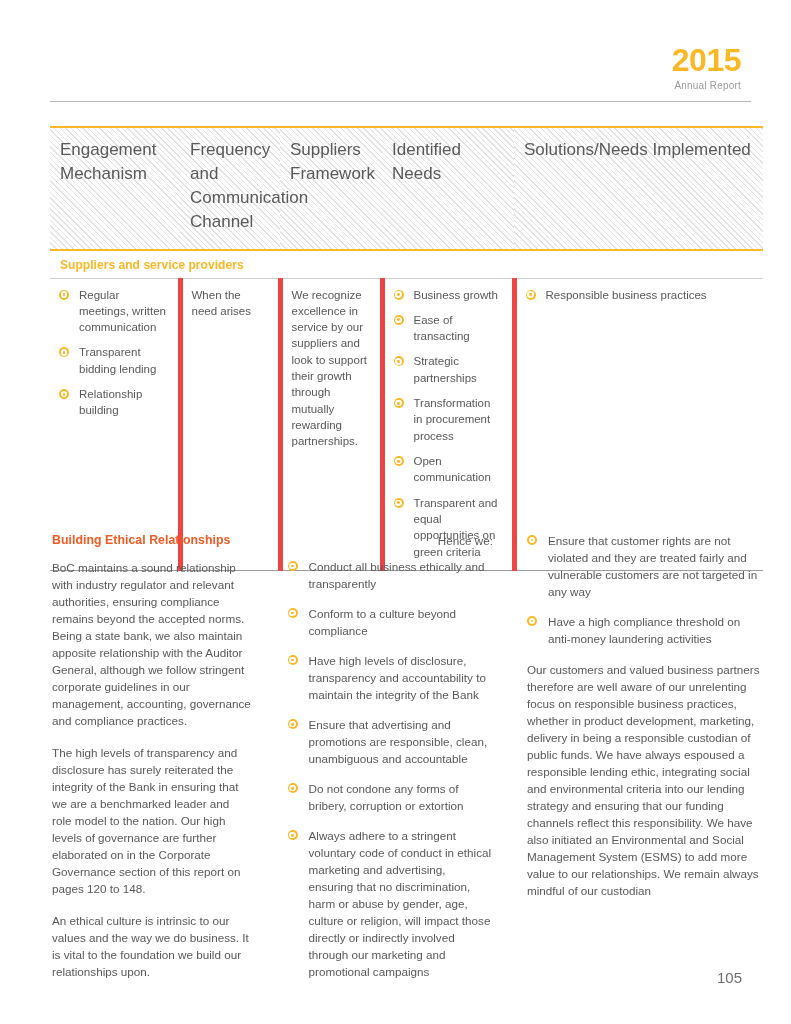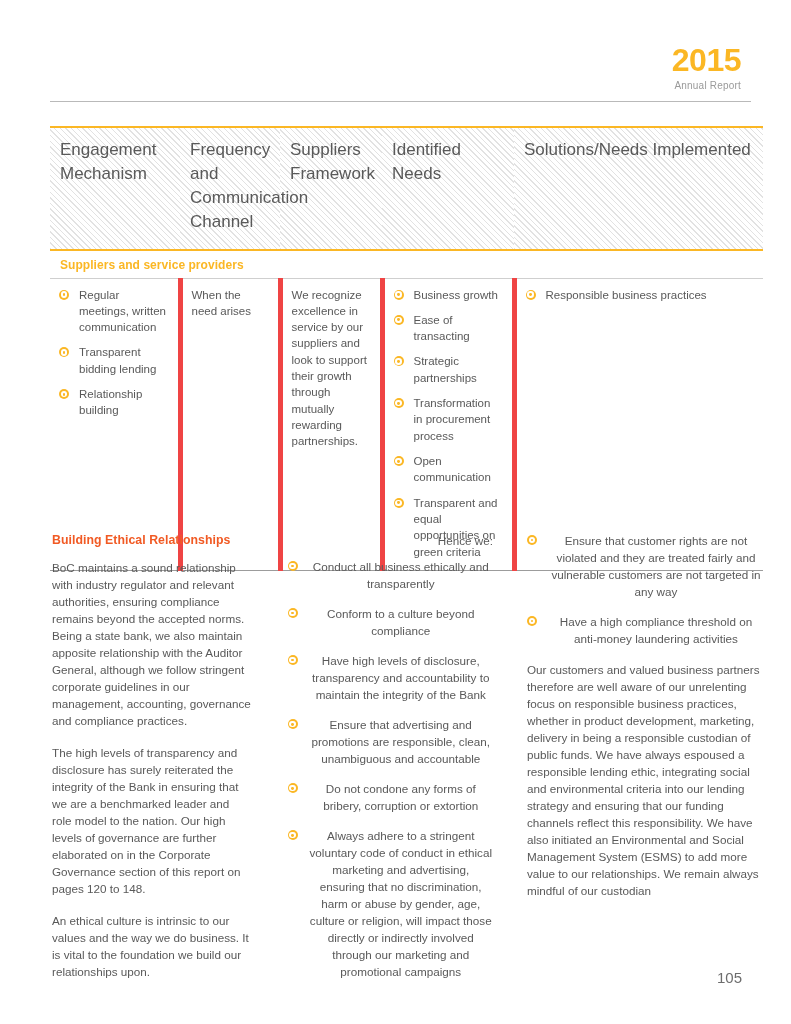--- a/index.html
+++ b/index.html
@@ -192,21 +192,20 @@
 
   ul.plist {
     list-style: none;
     margin-bottom: 14px;
   }
   ul.plist li {
     position: relative;
     padding-left: 21px;
     margin-bottom: 13px;
     line-height: 1.455;
-    text-align: center;
   }
   ul.plist li:last-child { margin-bottom: 0; }
 
   
   .page-num {
     position: absolute;
     right: 49px;
     bottom: 38px;
     font-size: 15px;
     color: #6d6d6d;

